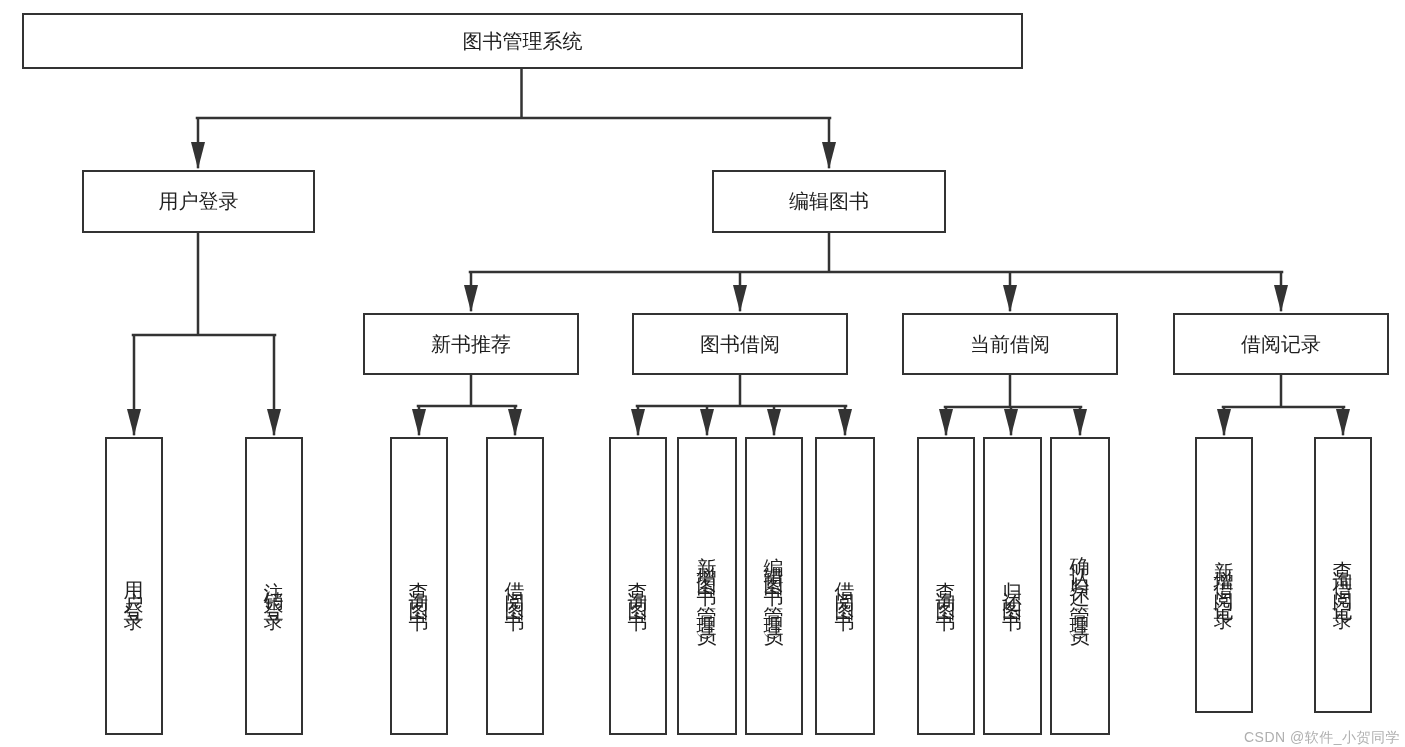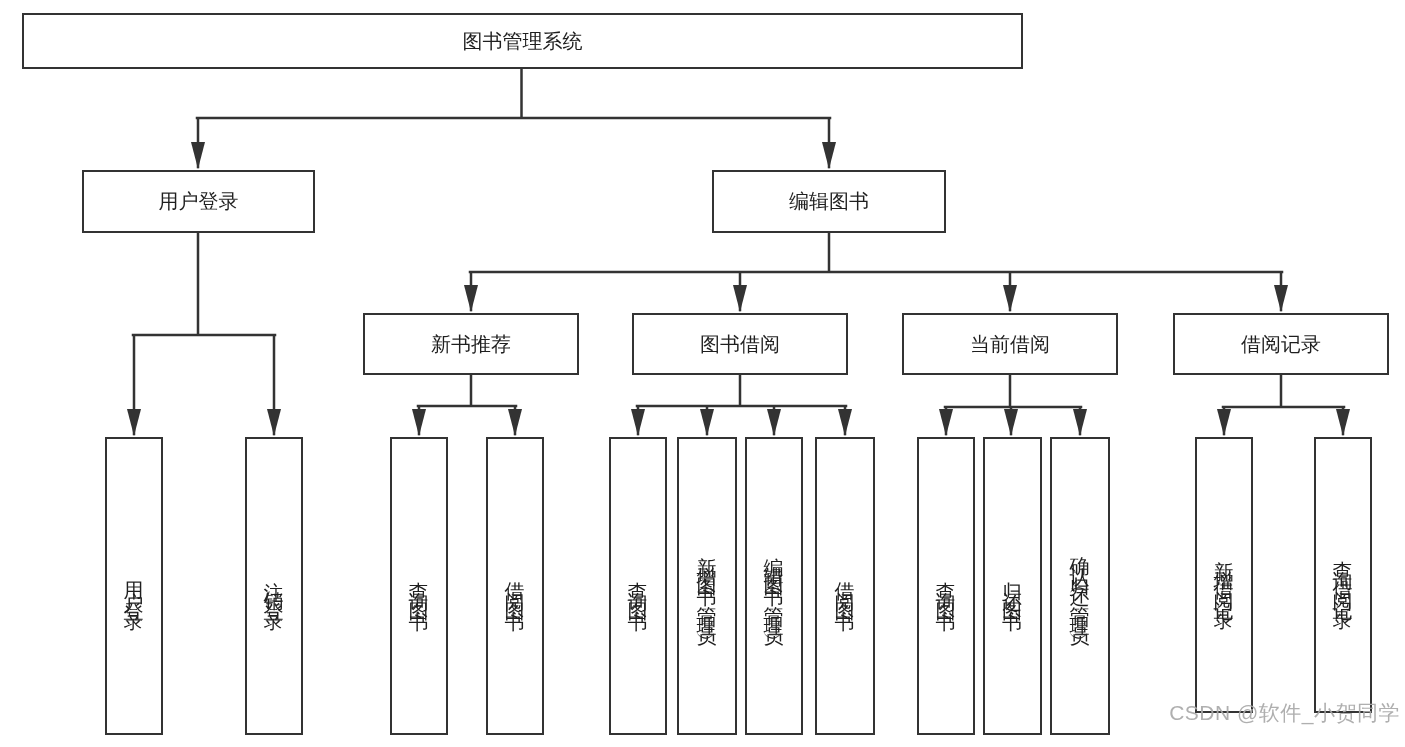--- a/index.html
+++ b/index.html
@@ -36,22 +36,22 @@
   }
   .leaf .v-text {
     writing-mode: vertical-lr;
     letter-spacing: 10px;
     line-height: 1;
     white-space: normal;
   }
   #watermark {
     position: absolute;
     right: 5px;
-    bottom: 20px;
-    font-size: 21px;
+    bottom: 0;
+    font-size: 14px;
     color: rgba(168, 168, 168, 0.92);
     z-index: 3;
     letter-spacing: 0.5px;
   }
 </style>
 </head>
 <body>
 
 <div id="canvas">
 

